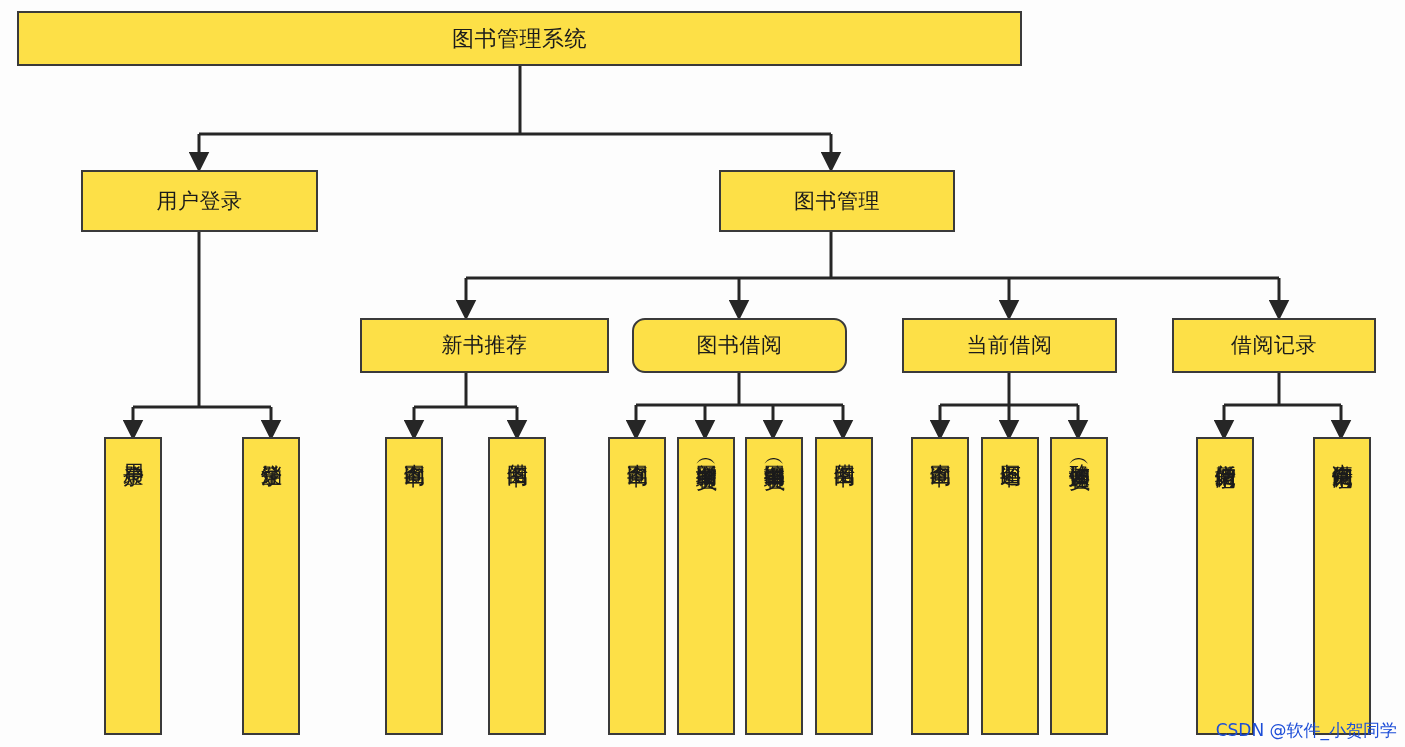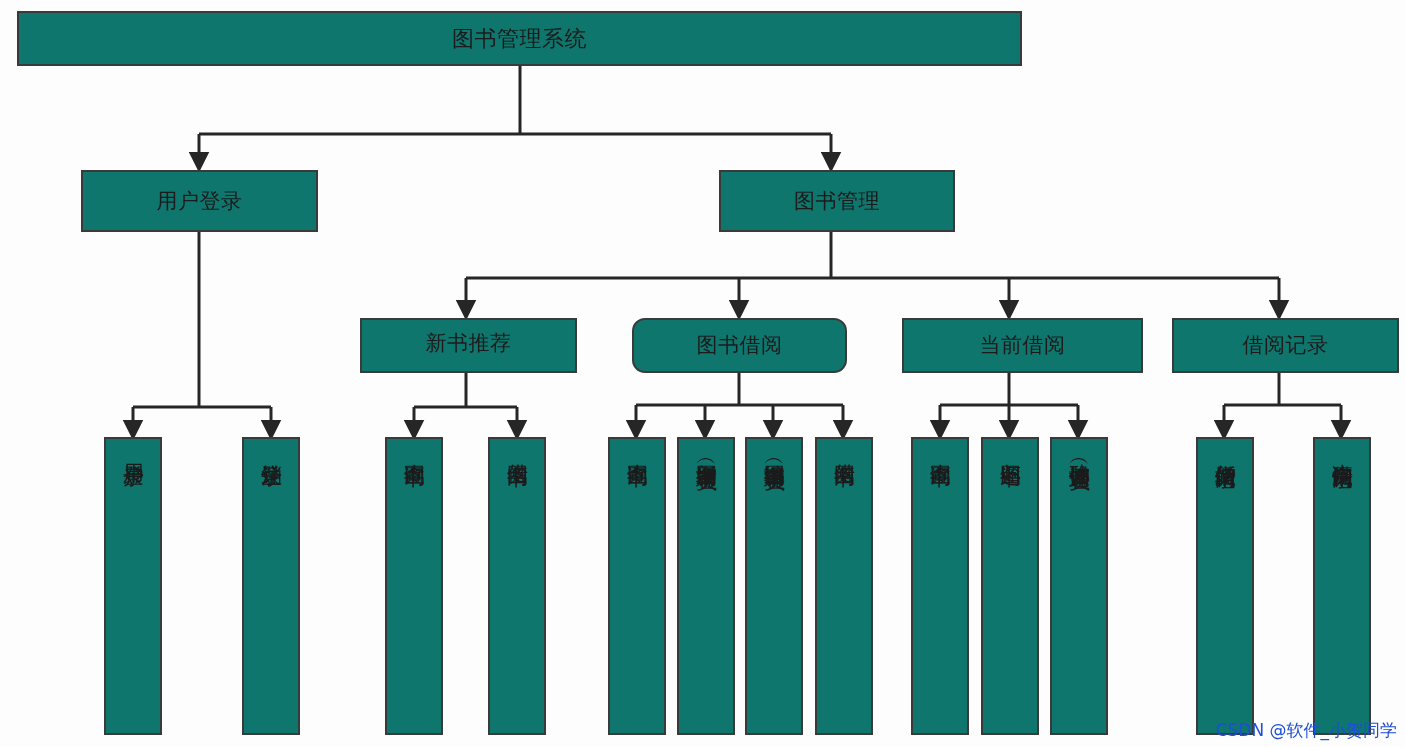--- a/index.html
+++ b/index.html
@@ -23,21 +23,21 @@
     left: 0;
     top: 0;
     width: 1405px;
     height: 747px;
     pointer-events: none;
   }
   .node {
     position: absolute;
     box-sizing: border-box;
     border: 2px solid #3a3a3a;
-    background: #0f766e;
+    background: #fde047;
     display: flex;
     align-items: center;
     justify-content: center;
     color: #1b1b1b;
   }
   .node .lbl {
     font-size: 21px;
     line-height: 1.15;
     letter-spacing: 0.5px;
     white-space: nowrap;
@@ -126,30 +126,30 @@
     <span class="lbl">图书管理系统</span>
   </div>
 
   <div class="node" style="left:81px; top:170px; width:237px; height:62px;">
     <span class="lbl">用户登录</span>
   </div>
   <div class="node" style="left:712px; top:170px; width:236px; height:62px;margin-left:7px;">
     <span class="lbl">图书管理</span>
   </div>
 
-  <div class="node" style="left:360px; top:318px; width:217px; height:55px;font-family:Liberation Mono, monospace;">
+  <div class="node" style="left:360px; top:318px; width:249px; height:55px;">
     <span class="lbl">新书推荐</span>
   </div>
   <div class="node" style="left:632px; top:318px; width:215px; height:55px;border-radius:13px;">
     <span class="lbl">图书借阅</span>
   </div>
-  <div class="node" style="left:902px; top:318px; width:241px; height:55px;">
+  <div class="node" style="left:902px; top:318px; width:215px; height:55px;">
     <span class="lbl">当前借阅</span>
   </div>
-  <div class="node" style="left:1172px; top:318px; width:227px; height:55px;">
+  <div class="node" style="left:1172px; top:318px; width:204px; height:55px;">
     <span class="lbl">借阅记录</span>
   </div>
 
   <div class="node leaf" style="left:104px; top:437px; width:58px; height:298px;">
     <span class="lbl">用户登录</span>
   </div>
   <div class="node leaf" style="left:242px; top:437px; width:58px; height:298px;">
     <span class="lbl">注销登录</span>
   </div>
 

